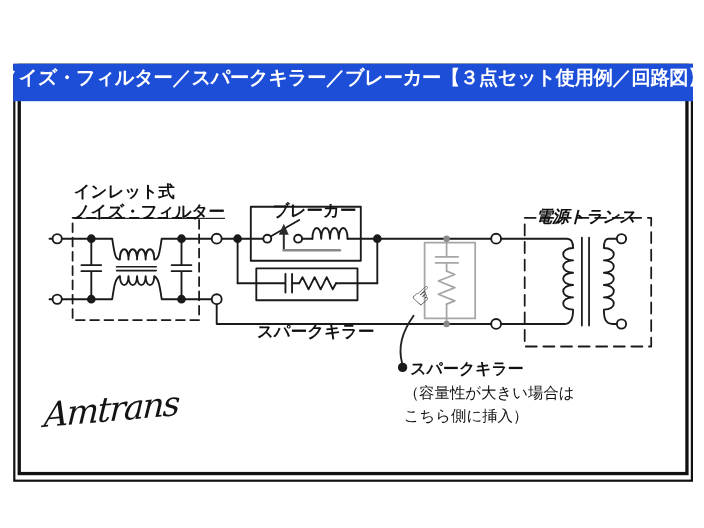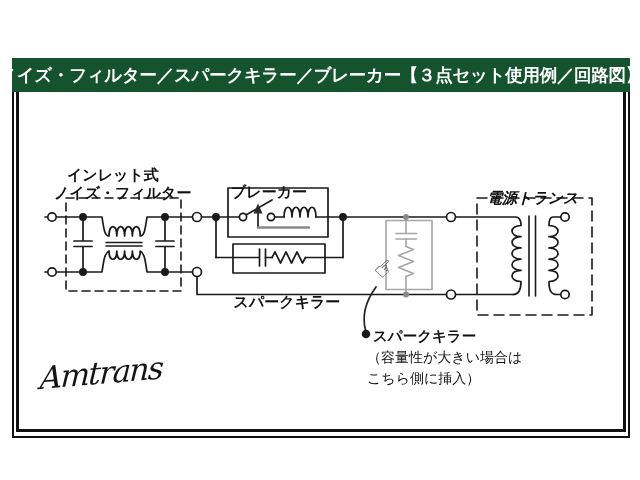--- a/index.html
+++ b/index.html
@@ -9,22 +9,22 @@
   }
   .frame-outer{
     position:absolute;left:12px;top:58px;width:618px;height:380px;
     border:2px solid #111;box-sizing:border-box;
   }
   .frame-inner{
     position:absolute;left:16px;top:58px;width:610px;height:374px;
     border:3px solid #111;box-sizing:border-box;
   }
   .title-bar{
-    position:absolute;left:12px;top:58px;width:618px;height:34px;background:#14532d;
-    display:flex;align-items:center;justify-content:center;box-sizing:border-box;
+    position:absolute;left:12px;top:58px;width:618px;height:34px;background:#1d4ed8;
+    display:flex;align-items:flex-start;justify-content:center;box-sizing:border-box;
   }
   .title-bar .t{
     color:#fff;font-weight:bold;font-size:17.5px;letter-spacing:-0.3px;white-space:nowrap;
   }
   .lbl{position:absolute;font-weight:bold;font-size:15px;line-height:17px;white-space:nowrap;color:#111;margin-top:17px;}
   .lbl.center{text-align:center;}
   .ann{position:absolute;font-size:14px;line-height:17px;white-space:nowrap;color:#111;}
   .ann.b{font-weight:bold;font-size:14.5px;}
   .logo{
     position:absolute;left:40px;top:360px;
@@ -148,23 +148,23 @@
         <g transform="translate(387,266) rotate(-42)">
           <text x="-14" y="8" font-size="23" fill="#222" stroke="none" font-family="DejaVu Sans, Liberation Sans, sans-serif">☞</text>
         </g>
       </g>
       <path d="M376 287 Q360 309 365.5 330" stroke="#222"></path>
       <circle cx="366" cy="334" r="3.4" fill="#1a1a1a"></circle>
     </g>
   </svg>
 
   <div class="lbl" style="left:67px;top:149px;">インレット式</div>
-  <div class="lbl" style="left:54px;top:167px;">ノイズ・フィルター</div>
+  <div class="lbl" style="left:67px;top:167px;text-decoration:underline;">ノイズ・フィルター</div>
 
-  <div class="lbl center" style="left:219px;top:166px;width:100px;">ブレーカー</div>
+  <div class="lbl center" style="left:236px;top:166px;width:100px;">ブレーカー</div>
 
   <div class="lbl center" style="left:232px;top:276px;width:110px;">スパークキラー</div>
 
   <div class="lbl" style="left:487px;top:172px;font-style:italic;">電源トランス</div>
 
   <div class="ann b" style="left:373px;top:328px;">スパークキラー</div>
   <div class="ann" style="left:367px;top:370px;">こちら側に挿入）</div>
   <div class="ann" style="left:367px;top:349px;">（容量性が大きい場合は</div>
 
   <div class="logo">Amtrans</div>

